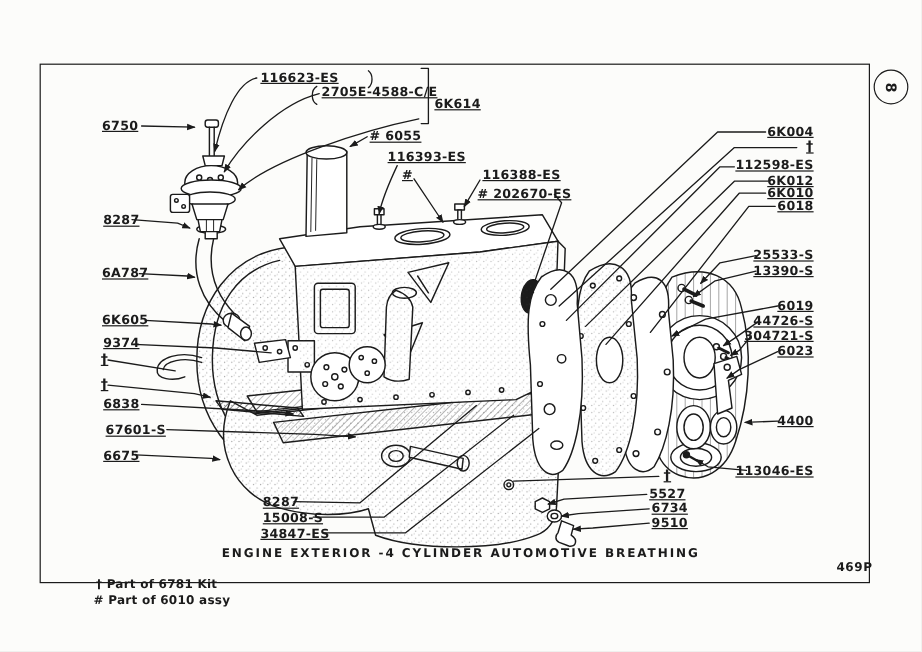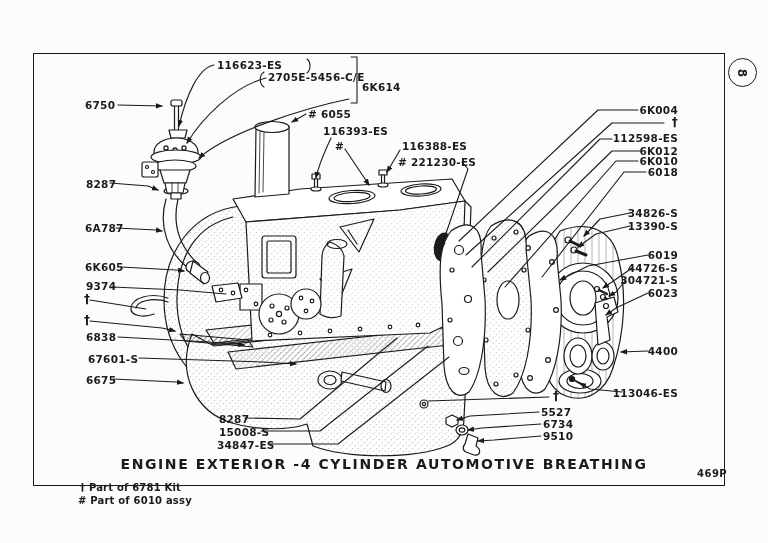--- a/index.html
+++ b/index.html
@@ -2,26 +2,26 @@
 <html><head>
 <meta charset="utf-8">
 <style>
   html,body{margin:0;padding:0;background:#e8e8e4;}
   .page{position:relative;width:768px;height:543px;background:#fcfcfa;overflow:hidden;
         font-family:"DejaVu Sans", sans-serif;color:#1b1b1b;}
   .frame{position:absolute;left:33px;top:53px;width:690px;height:431px;
          border:1.6px solid #1b1b1b;}
   .art{position:absolute;left:0;top:0;}
   .lbl{position:absolute;font-size:10.5px;font-weight:700;letter-spacing:.25px;
-       white-space:nowrap;line-height:1;}
+       white-space:nowrap;line-height:1;text-decoration:underline;}
   .lbl.r{text-align:right;right:90px;}
   .lbl.dag{font-size:12px;font-weight:700;}
   .foot{position:absolute;font-size:10px;font-weight:700;letter-spacing:.2px;white-space:nowrap;margin-top:48px;}
   .title{position:absolute;left:0;width:100%;top:456px;text-align:center;
-         font-size:14px;font-weight:600;letter-spacing:1.6px;}
+         font-size:10px;font-weight:600;letter-spacing:1.6px;}
   .sheet{position:absolute;left:697px;top:468px;font-size:10px;font-weight:800;
          letter-spacing:.5px;}
   .pagecircle{position:absolute;left:728px;top:58px;width:27px;height:27px;
        border:1.5px solid #1b1b1b;border-radius:50%;display:flex;
        align-items:center;justify-content:center;}
   .pagecircle span{display:block;transform:rotate(90deg);font-size:12px;font-weight:700;}
 </style>
 </head>
 <body>
 
@@ -267,44 +267,44 @@
     </g>
   </svg>
 
   <div class="frame"></div>
 
   <div class="pagecircle">
     <span>8</span>
   </div>
 
   <div class="lbl" style="left:217px;top:60px">116623-ES</div>
-  <div class="lbl" style="left:268px;top:72px">2705E-5456-C/E</div>
+  <div class="lbl" style="left:268px;top:72px">2705E-4588-C/E</div>
   <div class="lbl" style="left:362px;top:82px">6K614</div>
   <div class="lbl" style="left:85px;top:100px">6750</div>
   <div class="lbl" style="left:308px;top:109px"># 6055</div>
   <div class="lbl" style="left:323px;top:126px">116393-ES</div>
   <div class="lbl" style="left:335px;top:141px">#</div>
   <div class="lbl" style="left:402px;top:141px">116388-ES</div>
-  <div class="lbl" style="left:398px;top:157px"># 221230-ES</div>
+  <div class="lbl" style="left:398px;top:157px"># 202670-ES</div>
   <div class="lbl" style="left:86px;top:179px">8287</div>
   <div class="lbl" style="left:85px;top:223px">6A787</div>
   <div class="lbl" style="left:85px;top:262px">6K605</div>
   <div class="lbl" style="left:86px;top:281px">9374</div>
   <div class="lbl dag" style="left:84px;top:293px">†</div>
   <div class="lbl dag" style="left:84px;top:314px">†</div>
   <div class="lbl" style="left:86px;top:332px">6838</div>
   <div class="lbl" style="left:88px;top:354px">67601-S</div>
   <div class="lbl" style="left:86px;top:375px">6675</div>
   <div class="lbl r" style="top:105px">6K004</div>
   <div class="lbl r dag" style="top:116px">†</div>
   <div class="lbl r" style="top:133px">112598-ES</div>
   <div class="lbl r" style="top:146px">6K012</div>
   <div class="lbl r" style="top:156px">6K010</div>
   <div class="lbl r" style="top:167px">6018</div>
-  <div class="lbl r" style="top:208px">34826-S</div>
+  <div class="lbl r" style="top:208px">25533-S</div>
   <div class="lbl r" style="top:221px">13390-S</div>
   <div class="lbl r" style="top:250px">6019</div>
   <div class="lbl r" style="top:263px">44726-S</div>
   <div class="lbl r" style="top:275px">304721-S</div>
   <div class="lbl r" style="top:288px">6023</div>
   <div class="lbl r" style="top:346px">4400</div>
   <div class="lbl r" style="top:388px">113046-ES</div>
   <div class="lbl dag" style="left:553px;top:390px">†</div>
   <div class="lbl" style="left:541px;top:407px">5527</div>
   <div class="lbl" style="left:543px;top:419px">6734</div>

